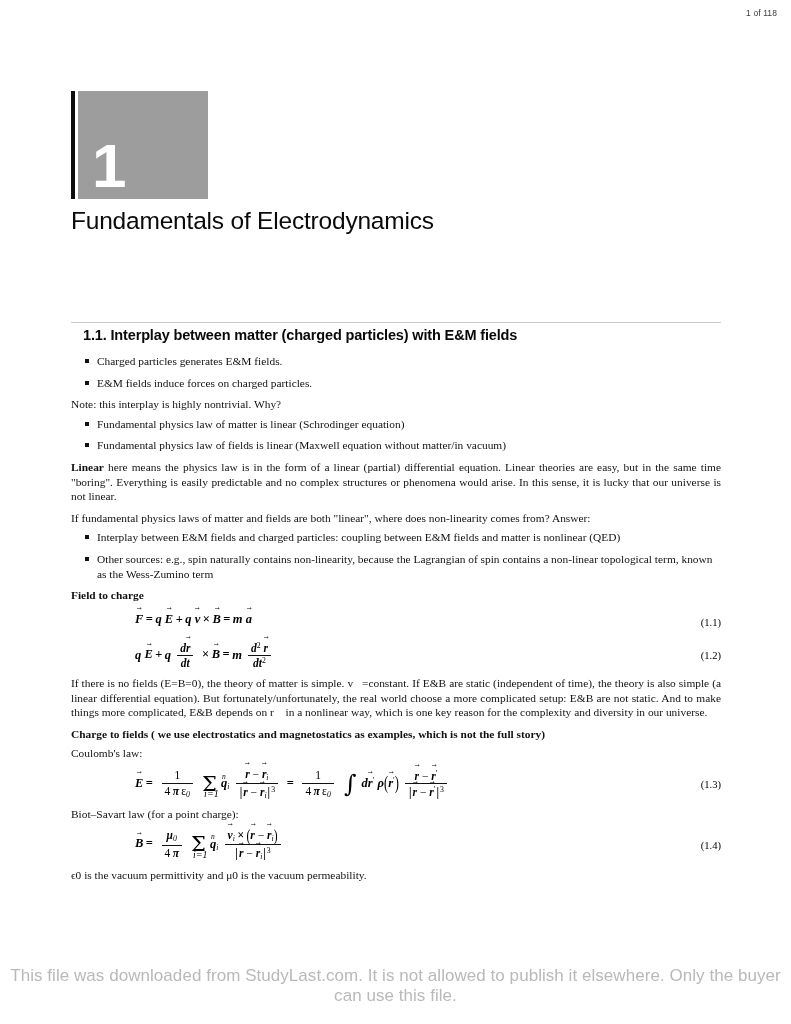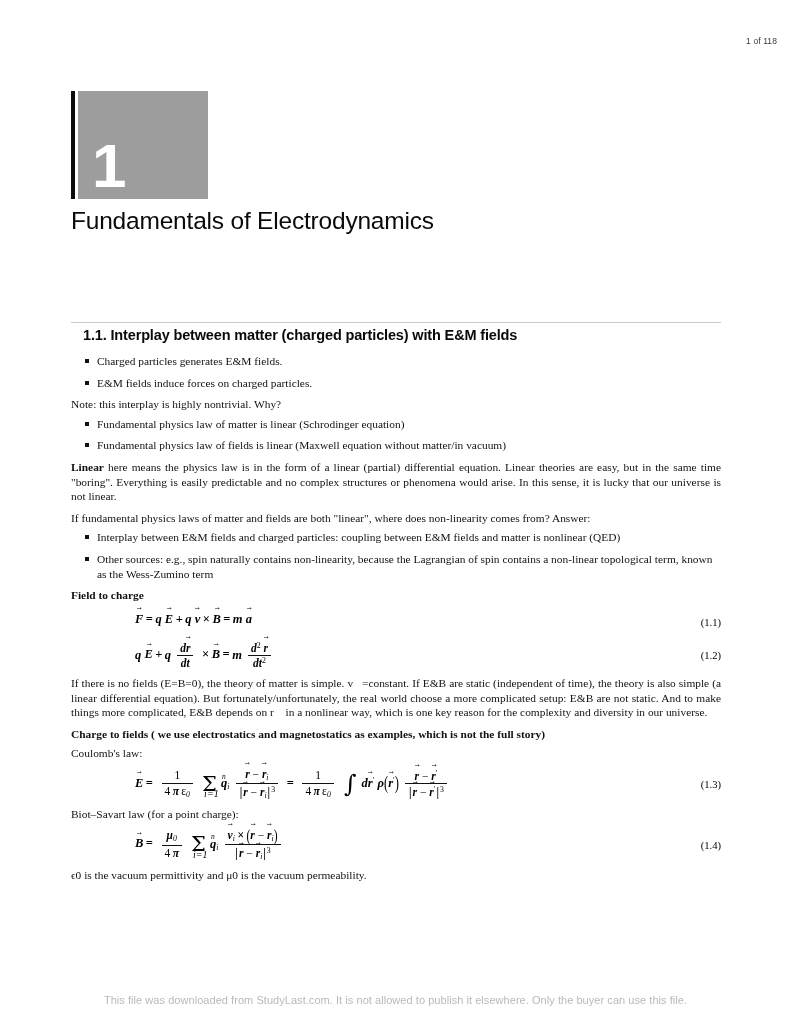--- a/index.html
+++ b/index.html
@@ -19,21 +19,20 @@
 
   
   .page-indicator {
     position: absolute;
     top: 8px;
     right: 14px;
     font-family: "Liberation Sans", sans-serif;
     font-size: 8.5px;
     color: #3a3a3a;
     letter-spacing: 0.1px;
-    margin-top: 28px;
   }
 
   
   .chapter-block {
     position: absolute;
     left: 71px;
     top: 91px;
     width: 137px;
     height: 108px;
   }
@@ -246,21 +245,21 @@
   }
 
   
   .footer-note {
     position: absolute;
     left: 0;
     right: 0;
     bottom: 18px;
     text-align: center;
     font-family: "Liberation Sans", sans-serif;
-    font-size: 11px;
+    font-size: 17px;
     color: #b9b9b9;
     letter-spacing: 0.05px;
   }
 </style>
 </head>
 <body>
 
 <div class="page-indicator">1 of 118</div>
 
 <div class="chapter-block">

